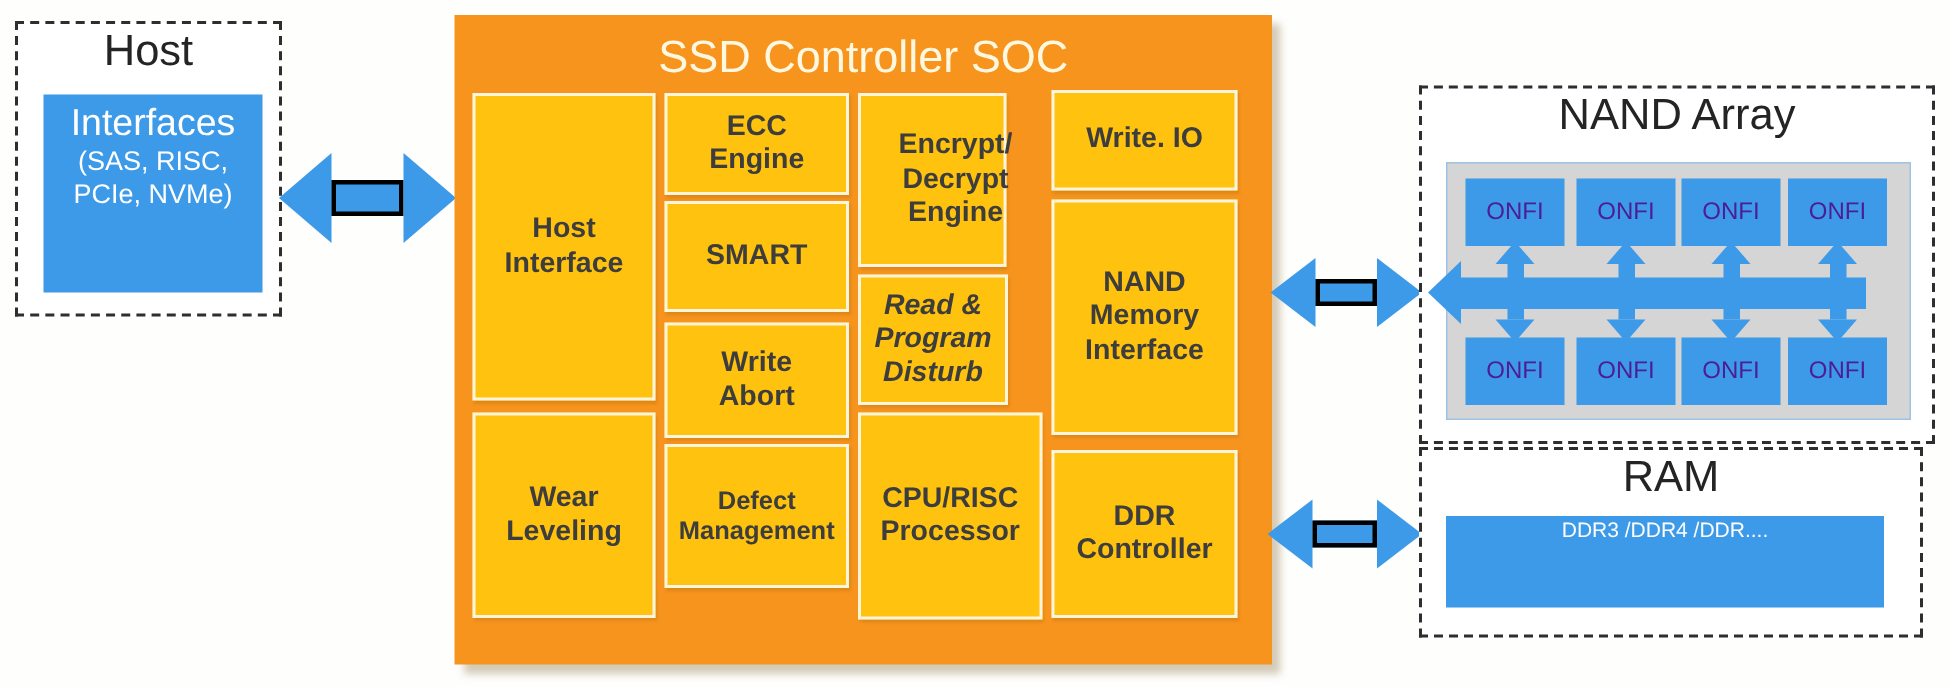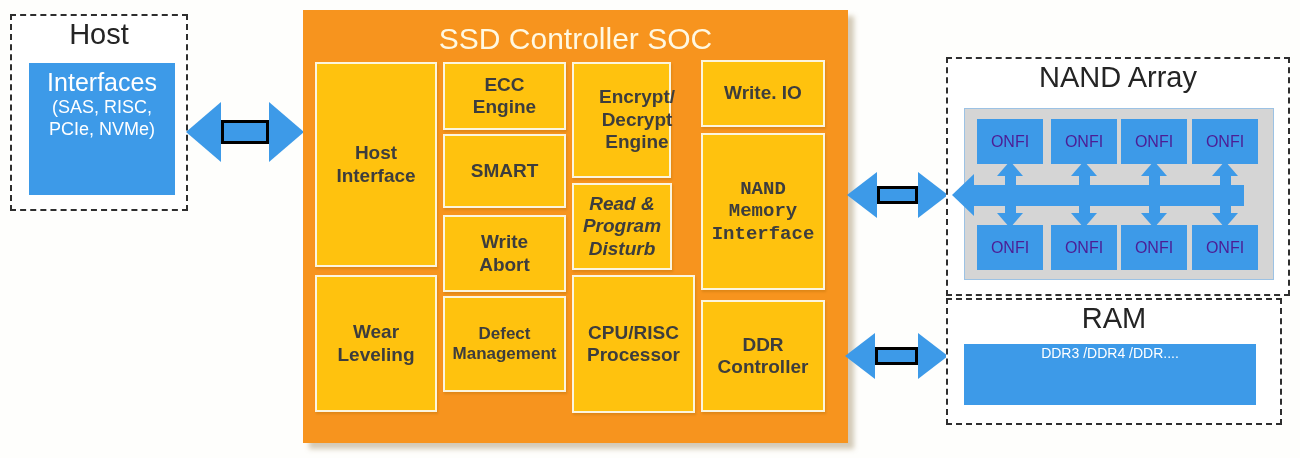--- a/index.html
+++ b/index.html
@@ -41,21 +41,21 @@
   .b-hi {left:12px; top:52px; width:122px;height:205px;}
   .b-wl {left:12px; top:265px;width:122px;height:137px;}
   .b-ecc{left:140px;top:52px; width:123px;height:68px;}
   .b-sm {left:140px;top:124px;width:123px;height:74px;}
   .b-wa {left:140px;top:205px;width:123px;height:77px;}
   .b-dm {left:140px;top:286px;width:123px;height:96px;}
   .b-ed {left:269px;top:52px; width:99px;height:116px;padding-left:31px;}
   .b-rpd{left:269px;top:173px;width:100px;height:87px;font-style:italic;}
   .b-cpu{left:269px;top:265px;width:123px;height:138px;}
   .b-mio{left:398px;top:50px; width:124px;height:67px;}
-  .b-nmi{left:398px;top:123px;width:124px;height:157px;font-family:Liberation Mono, monospace;}
+  .b-nmi{left:398px;top:123px;width:124px;height:157px;}
   .b-ddr{left:398px;top:290px;width:124px;height:112px;}
 
   
   .h-arrow{position:absolute;display:flex;align-items:center;}
   .h-arrow i{display:block;width:0;height:0;border-style:solid;}
   .h-arrow .hb{flex:1;width:auto;background:var(--blue);}
   .a-host{left:186px;top:102px;width:118px;height:60px;}
   .a-host .hl{border-width:30px 35px 30px 0;border-color:transparent var(--blue) transparent transparent;}
   .a-host .hb{height:24px;}
   .a-host .hr{border-width:30px 0 30px 35px;border-color:transparent transparent transparent var(--blue);}

